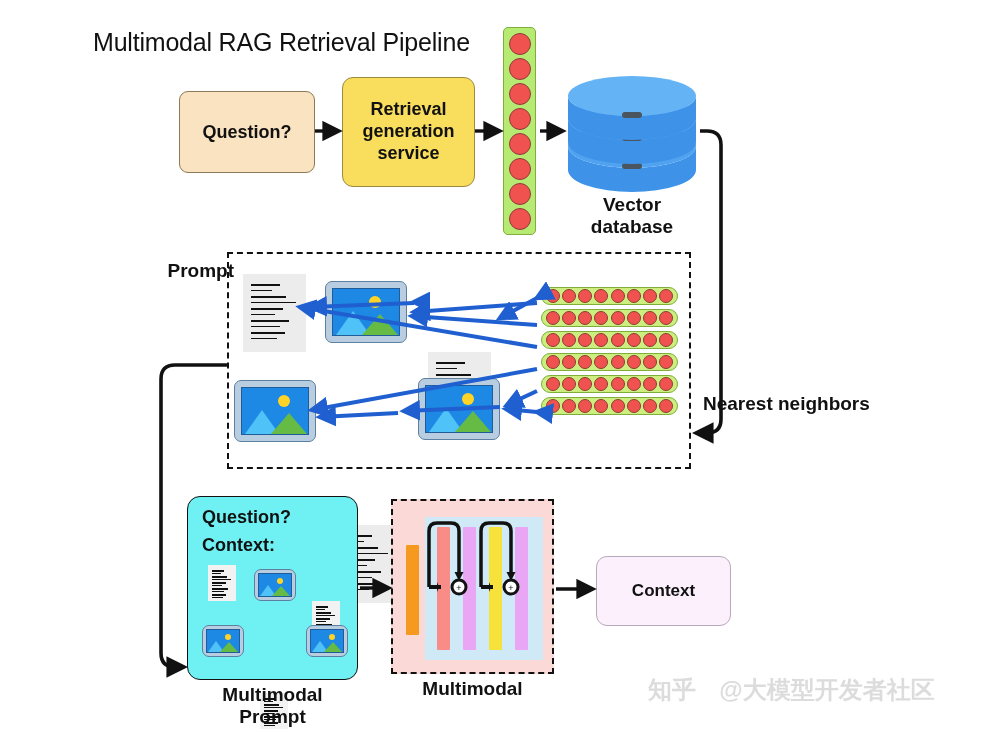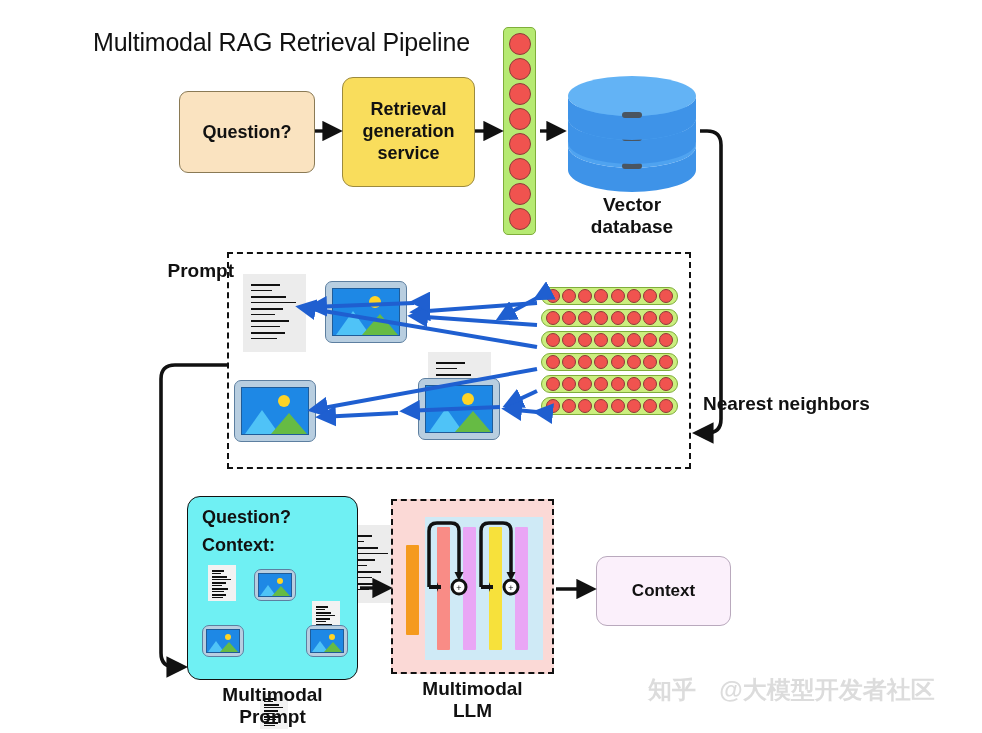--- a/index.html
+++ b/index.html
@@ -326,21 +326,20 @@
     <path d="M88 86 L100 86" stroke="#111" stroke-width="4" fill="none"></path>
     <path d="M98 86 L96 81 L96 91 Z" fill="#111"></path>
     <path d="M88 86 L88 30 Q88 22 96 22 L110 22 Q118 22 118 30 L118 74" stroke="#111" stroke-width="3.5" fill="none"></path>
     <path d="M118 80 L113.5 71 L122.5 71 Z" fill="#111"></path>
     <circle cx="118" cy="86" r="7" fill="#fff" stroke="#111" stroke-width="3"></circle>
     <text x="118" y="90" font-size="9" font-family="Liberation Sans, sans-serif" text-anchor="middle" fill="#111">+</text>
   </svg>
 </div>
 <div class="abs lbl" style="left:391px;top:678px;width:163px;">
   <div>Multimodal</div>
-  <div>LLM</div>
 </div>
 
 <div class="abs boxa" id="node-answer" style="left:596px;top:556px;width:133px;height:68px;background:#FBF0FB;">
   <span>Context</span>
 </div>
 
 <div class="wm" style="left:648px;top:674px;">
   <span>知乎</span>
   <span style="display:inline-block;width:10px;"></span>
   <span>@大模型开发者社区</span>

